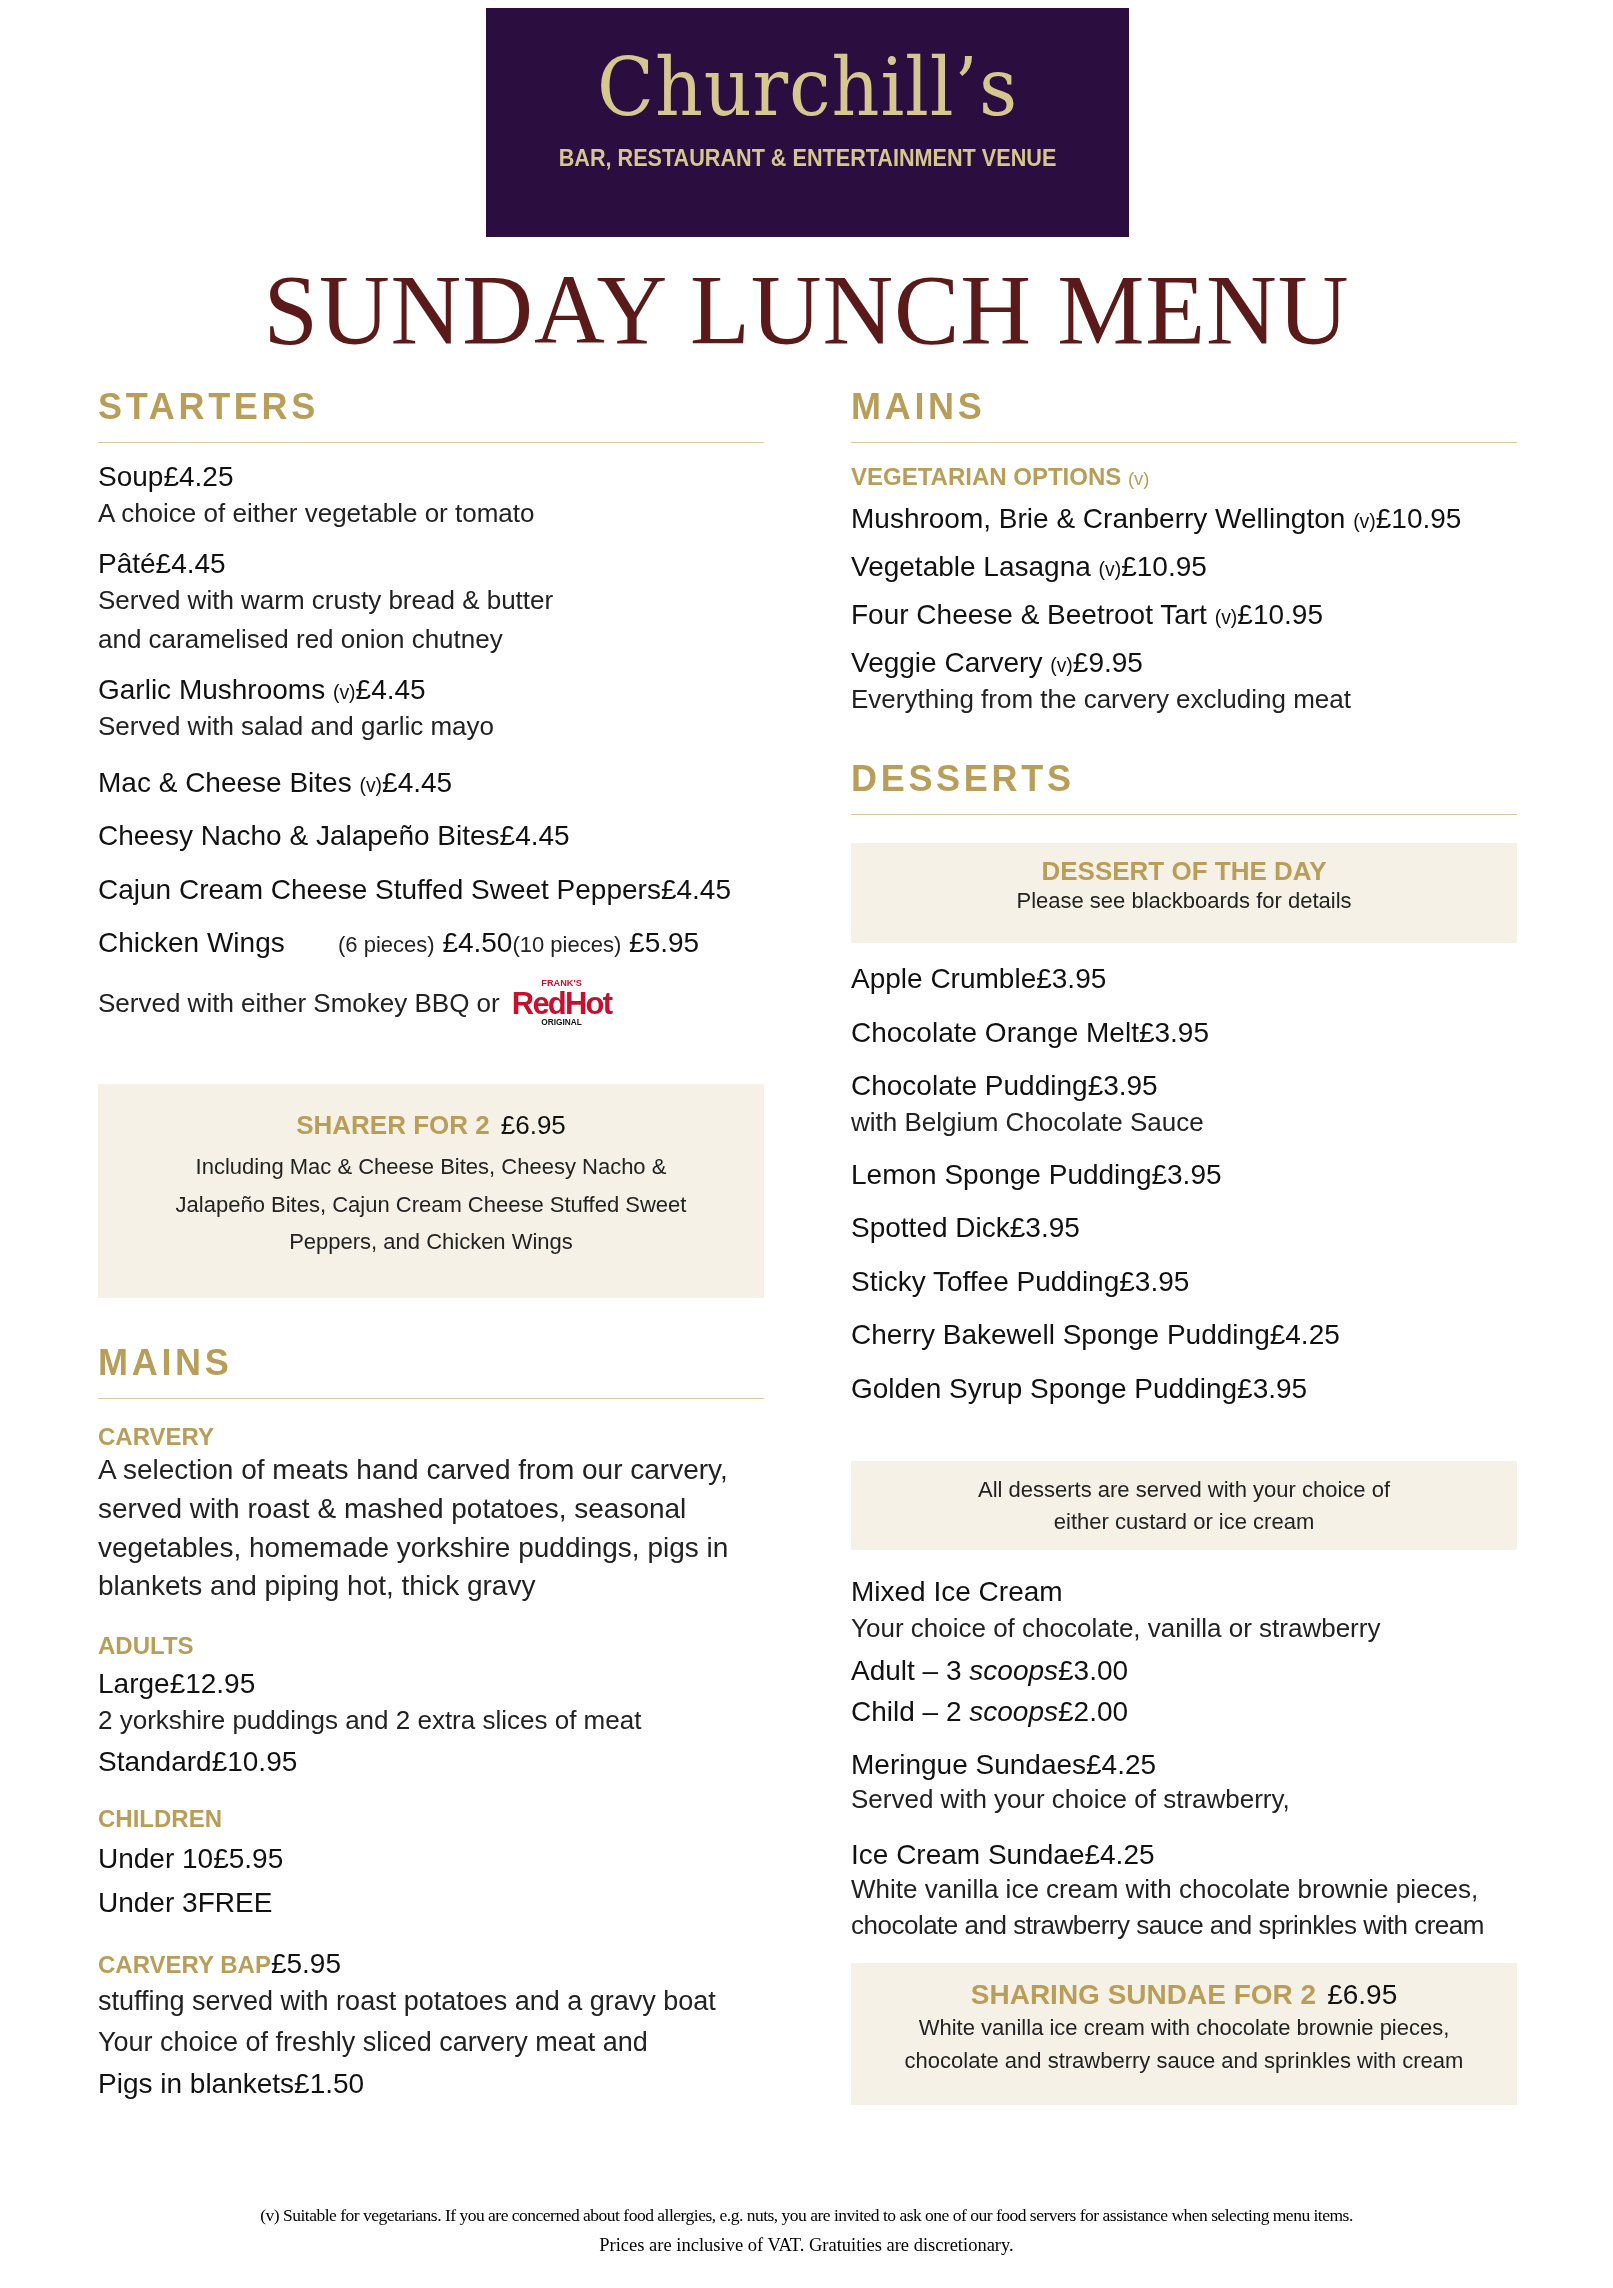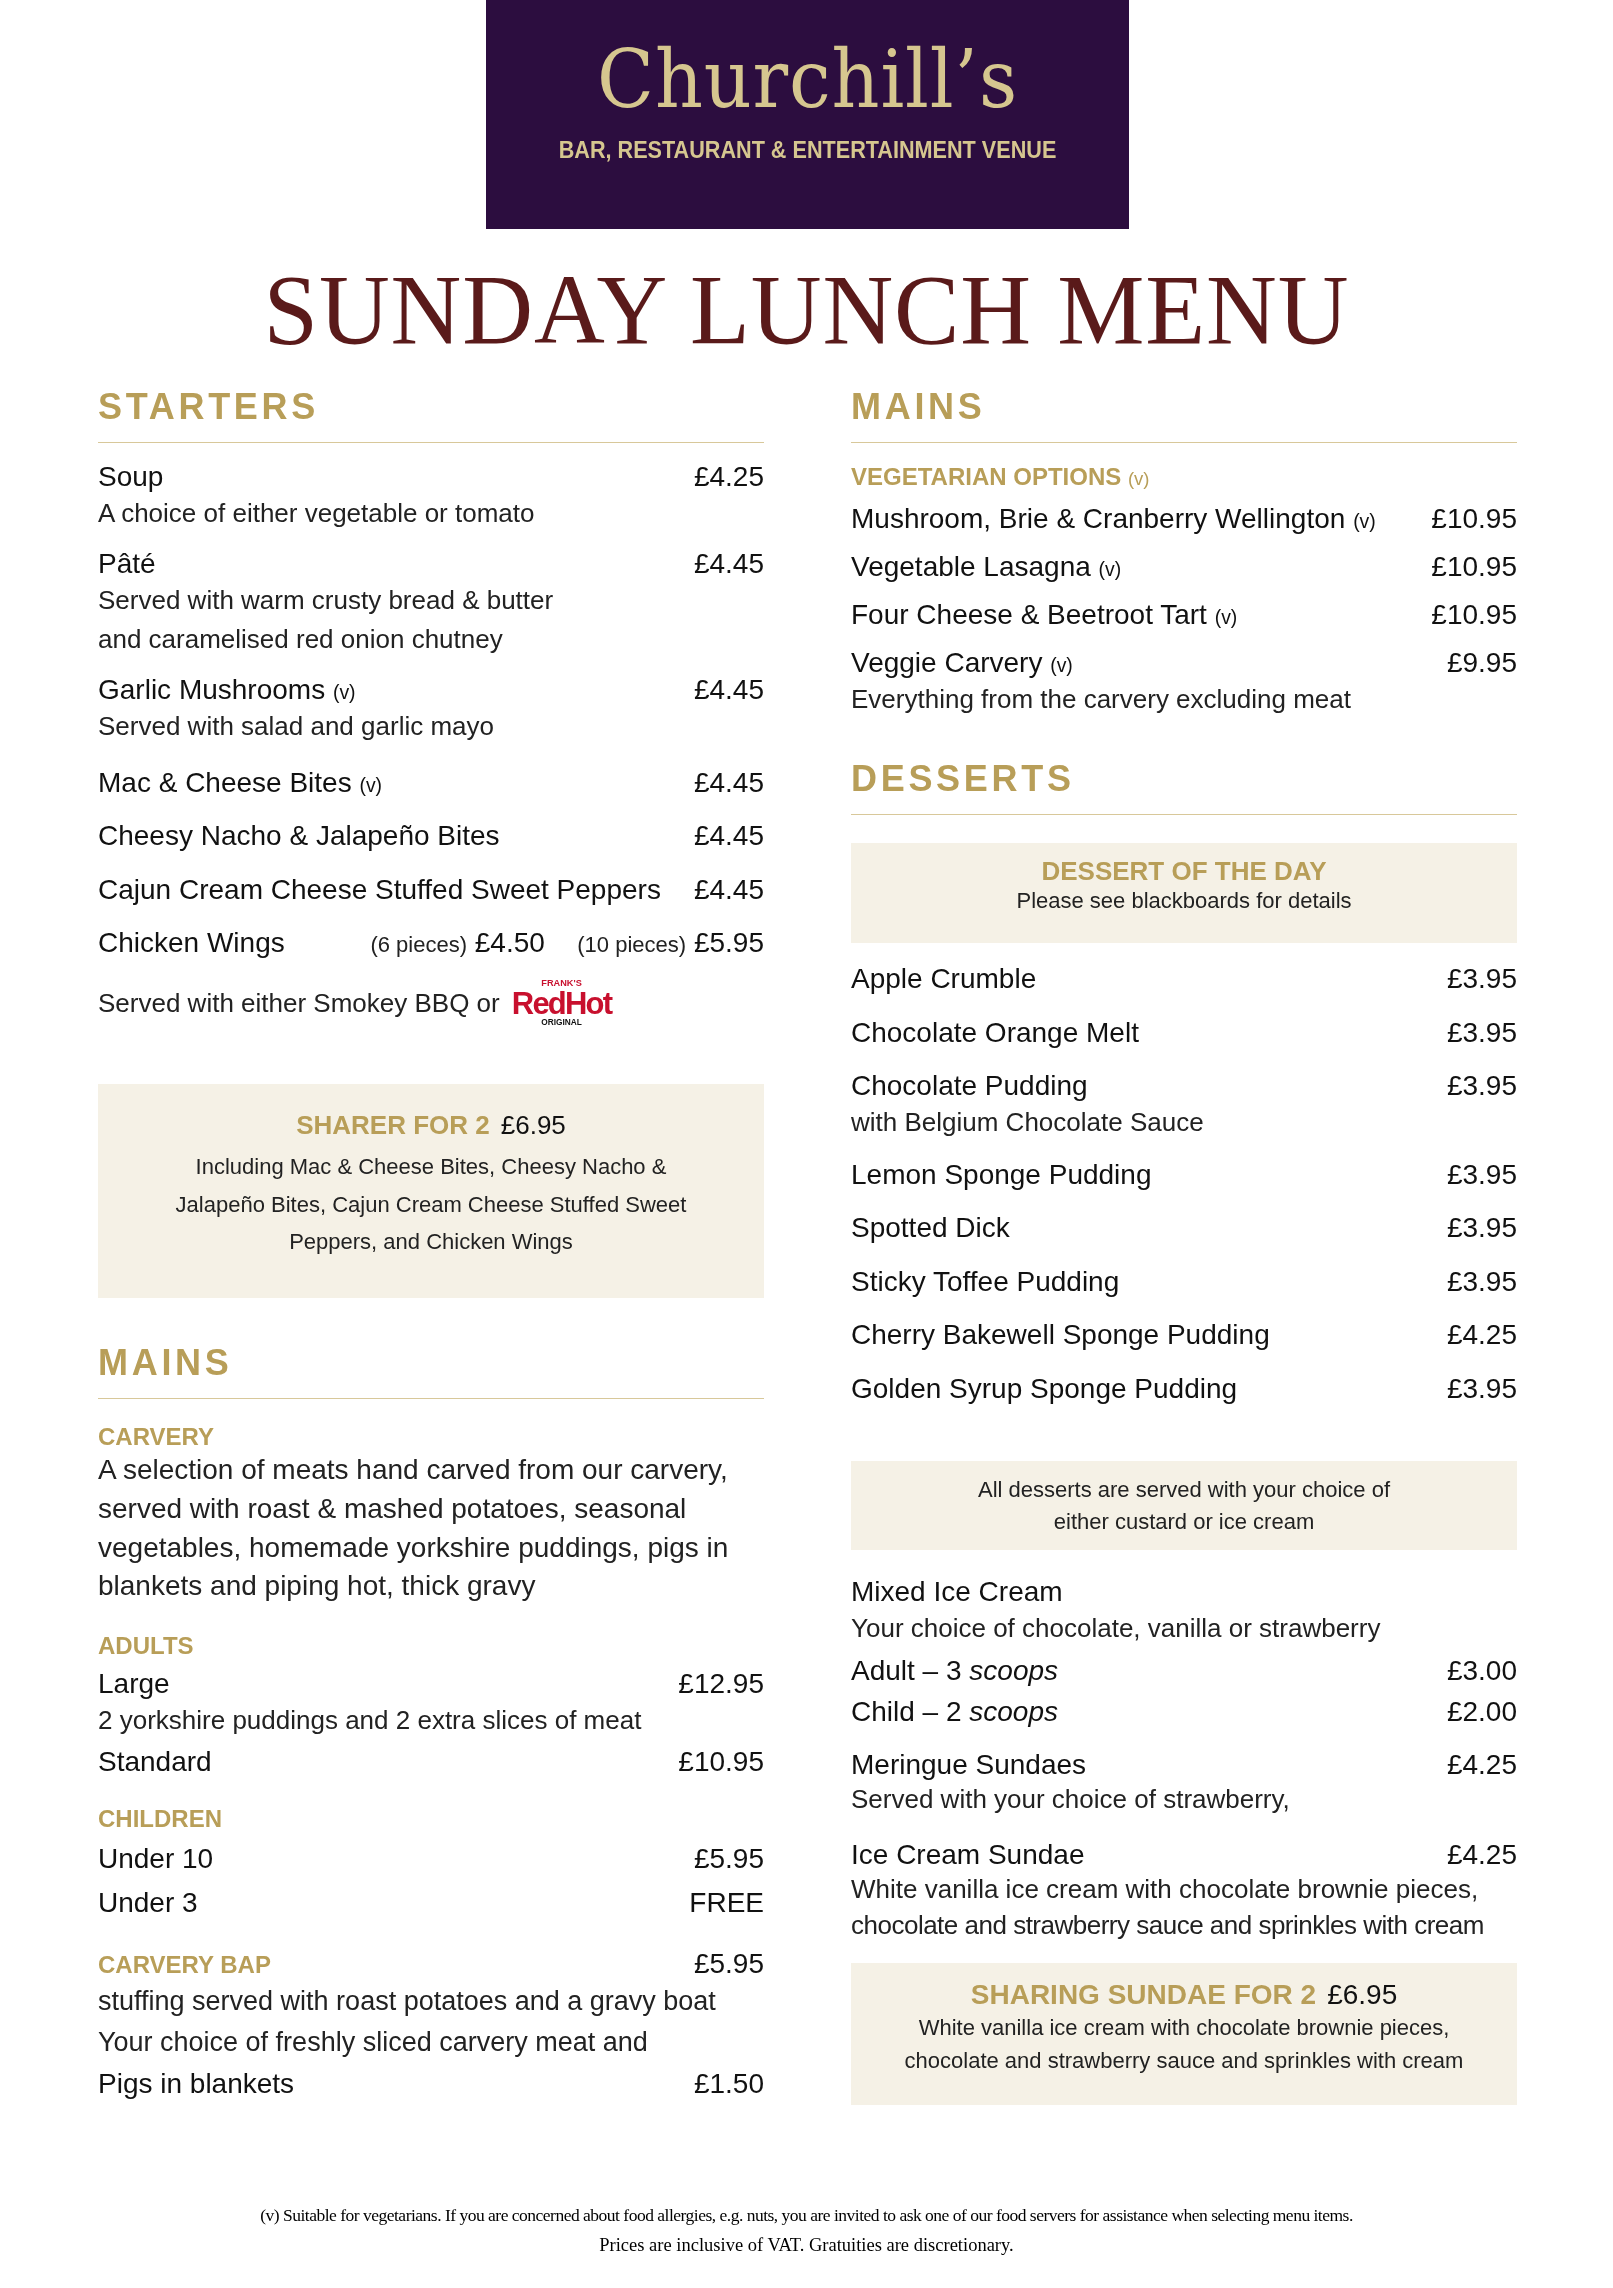--- a/index.html
+++ b/index.html
@@ -1,20 +1,20 @@
 <!DOCTYPE html>
 <html style="font-size:14.8px"><head>
 <meta charset="utf-8">
 <style>
   * { box-sizing: border-box; margin: 0; padding: 0; }
   html, body { width: 1613px; height: 2289px; background: #ffffff; }
   body { position: relative; font-family: "DejaVu Sans", sans-serif; color: #111111; overflow: hidden; }
 
   .logo-box {
-    position: absolute; left: 486px; top: 0; width: 643px; height: 229px;
+    position: absolute; left: 486px; top: 8px; width: 643px; height: 229px;
     background: #2c0d3f; text-align: center;
   }
   .logo-name {
     position: absolute; left: 0; right: 0; top: 39px;
     font-family: "DejaVu Serif", serif; font-size: 81px; line-height: 1;
     color: #d6c68f; letter-spacing: 0.9px; transform: scaleX(0.92);
   }
   .logo-tag {
     position: absolute; left: 0; right: 0; top: 137px;
     font-family: "Liberation Sans", sans-serif; font-weight: bold; font-size: 23px;
@@ -35,21 +35,21 @@
     font-family: "Liberation Sans", sans-serif; font-weight: bold;
     font-size: 36px; letter-spacing: 3.7px; color: #b89e58;
     padding-bottom: 16px; border-bottom: 1.8px solid #d8c89a; line-height: 1.05;
   }
   .sub-head {
     font-family: "Liberation Sans", sans-serif; font-weight: bold;
     font-size: 24px; color: #b89e58; line-height: 1.2;
   }
   .sub-head .v { font-weight: normal; font-size: 18.5px; }
 
-  .row { display: flex; justify-content: space-between; align-items: baseline; }
+  .row { display: flex; align-items: baseline; }
   .name { font-family: "Liberation Sans", sans-serif; font-size: 28px; line-height: 1.25; color: #111; }
   .name .v { font-size: 19.4px; }
   .name i { font-style: italic; }
   .price { font-family: "Liberation Sans", sans-serif; font-size: 28px; line-height: 1.25; color: #111; white-space: nowrap; }
   .desc { font-family: "Liberation Sans", sans-serif; font-size: 26px; line-height: 1.5; color: #222; font-weight: normal; }
 
   .pieces { font-size: 22px; color: #222; }
 
   .box { background: #f5f1e6; text-align: center; }
   .box-title { font-family: "Liberation Sans", sans-serif; font-weight: bold; font-size: 26px; color: #b89e58; }

